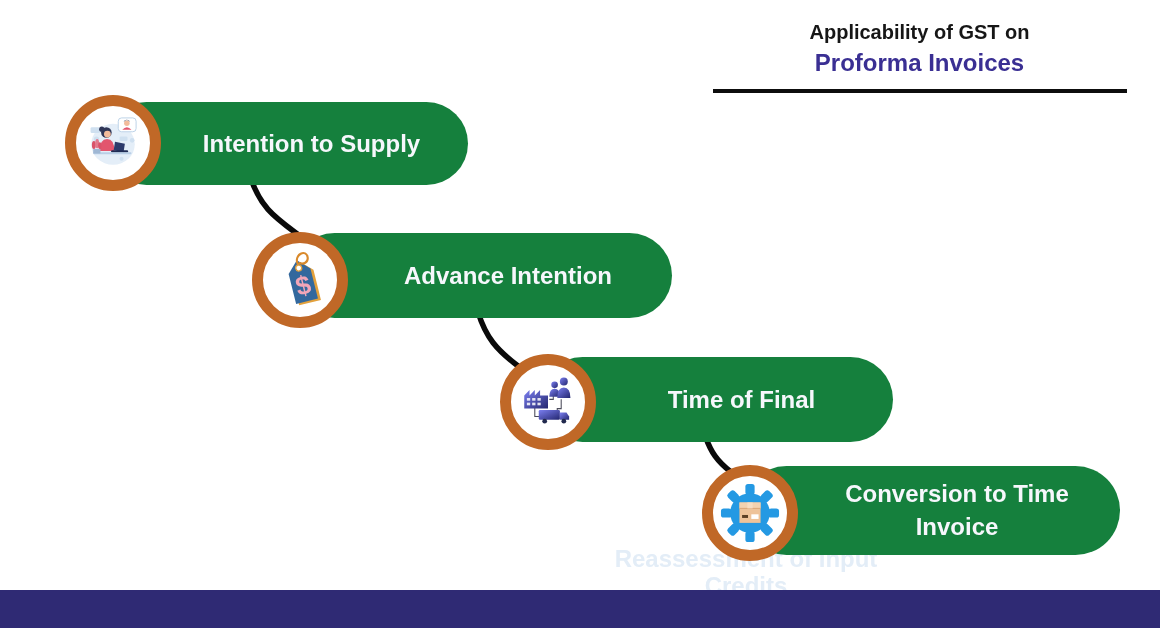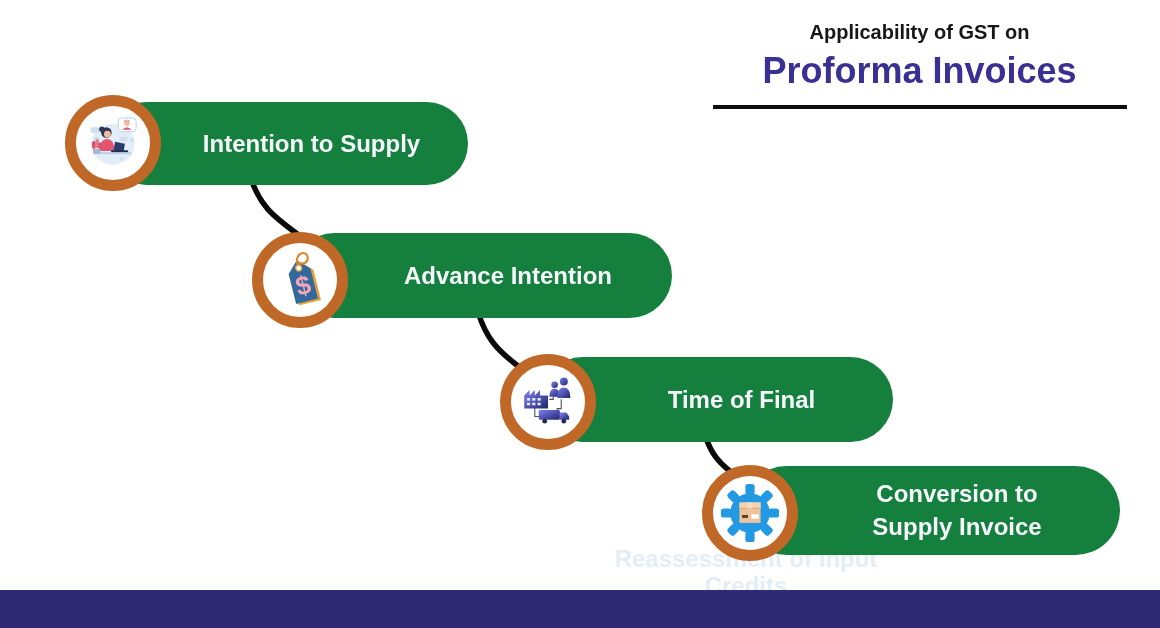--- a/index.html
+++ b/index.html
@@ -8,21 +8,21 @@
     width:1160px;height:628px;
     background:#ffffff;
     overflow:hidden;
     font-family:"Liberation Sans", sans-serif;
   }
   
   .connectors{position:absolute;left:0;top:0;width:1160px;height:628px;z-index:1;}
   
   .title-block{position:absolute;left:692px;top:18px;width:455px;text-align:center;z-index:2;}
   .title-line1{font-size:20px;font-weight:bold;color:#161616;line-height:1.4;}
-  .title-line2{font-size:36px;font-weight:bold;color:#3a2f93;line-height:1.4;}
+  .title-line2{font-size:24px;font-weight:bold;color:#3a2f93;line-height:1.4;}
   .title-rule{width:414px;height:4px;background:#0d0d0d;margin:9px auto 0 auto;}
   
   .pill{
     position:absolute;
     background:#15803d;
     border-radius:45px;
     display:flex;align-items:center;justify-content:center;
     color:#f6f7fc;font-weight:bold;font-size:24px;
     z-index:2;text-align:center;
   }
@@ -153,21 +153,21 @@
       <path d="M64 44 q0 -16 10 -16 q10 0 10 16 z" fill="url(#scg)"></path>
 
       <rect x="36" y="62" width="32" height="15" rx="2" fill="url(#scg)"></rect>
       <path d="M68 66 L78 66 L82 72 L82 77 L68 77 Z" fill="url(#scg)"></path>
       <circle cx="45" cy="79" r="3.6" fill="#222a4e"></circle>
       <circle cx="74" cy="79" r="3.6" fill="#222a4e"></circle>
     </svg>
   </div>
 
   <div class="pill pill4">
-    <span class="label">Conversion to Supply Invoice</span>
+    <span class="label">Conversion to Time Invoice</span>
   </div>
   <div class="badge badge4">
     <svg viewBox="0 0 100 100" xmlns="http://www.w3.org/2000/svg">
       <g fill="#2499e3">
         <rect x="43" y="6" width="14" height="16" rx="4"></rect>
         <rect x="43" y="6" width="14" height="16" rx="4" transform="rotate(45 50 50)"></rect>
         <rect x="43" y="6" width="14" height="16" rx="4" transform="rotate(90 50 50)"></rect>
         <rect x="43" y="6" width="14" height="16" rx="4" transform="rotate(135 50 50)"></rect>
         <rect x="43" y="6" width="14" height="16" rx="4" transform="rotate(180 50 50)"></rect>
         <rect x="43" y="6" width="14" height="16" rx="4" transform="rotate(225 50 50)"></rect>

